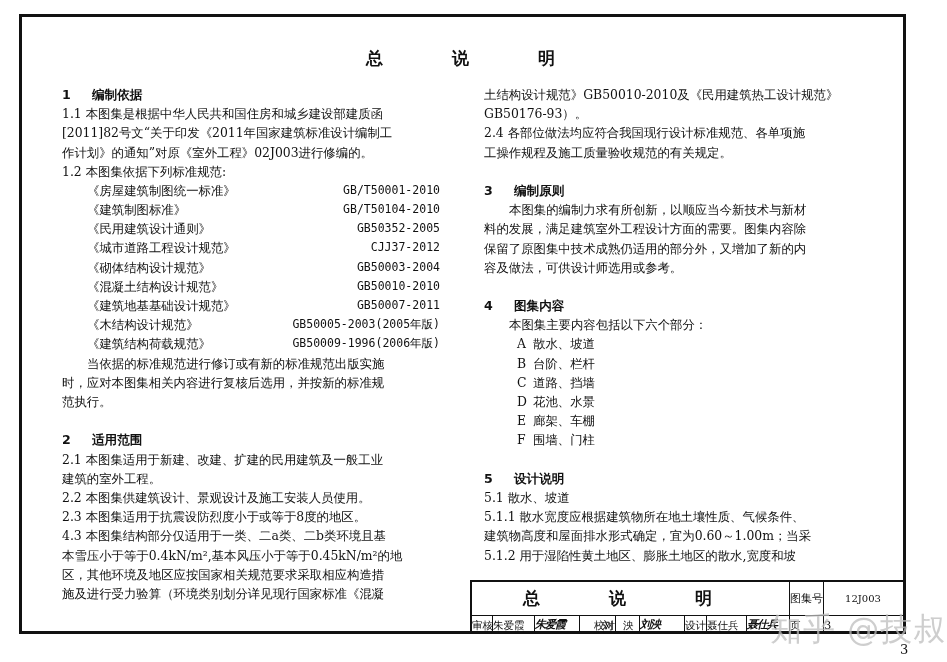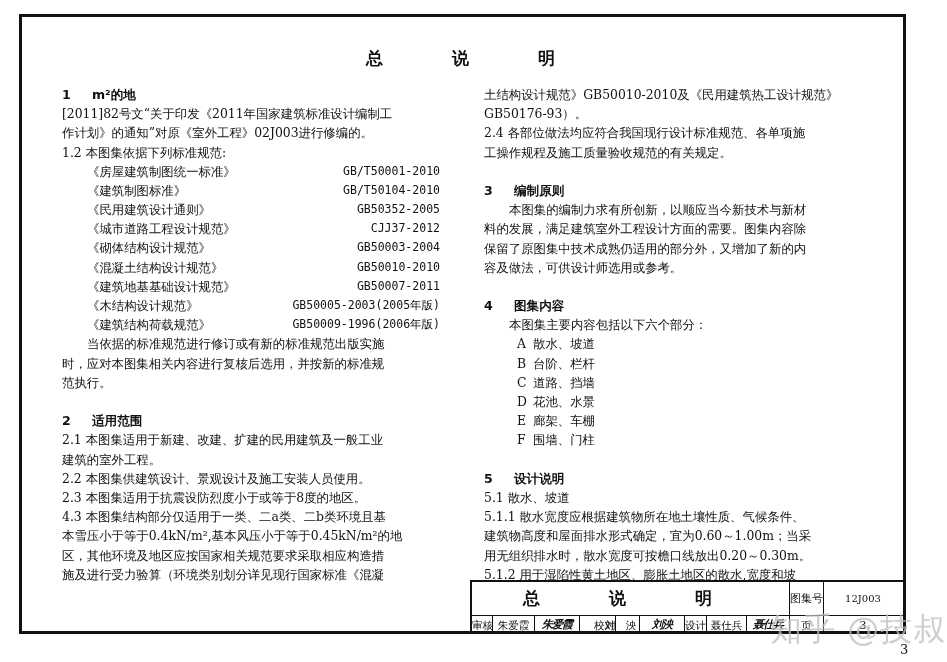--- a/index.html
+++ b/index.html
@@ -31,36 +31,37 @@
     position: absolute; left: 470px; top: 580px; width: 436px; height: 54px;
     border-top: 2px solid #111; border-left: 2px solid #111; box-sizing: border-box;
     font-size: 11px;
   }
   .tb-row1 { position: absolute; left: 0; top: 0; height: 34px; width: 434px; border-bottom: 1.5px solid #111; box-sizing: border-box; }
   .tb-title { position: absolute; left: 0; top: 0; width: 318px; height: 33px; line-height: 33px; text-align: center;
     font-family: "DejaVu Sans", sans-serif; font-weight: bold; font-size: 17px; letter-spacing: 26px; border-right: 1px solid #111; box-sizing: border-box; }
   .tb-label1 { position: absolute; left: 318px; top: 0; width: 34px; height: 37px; line-height: 33px; text-align: center; border-right: 1px solid #111; box-sizing: border-box; }
   .tb-val1 { position: absolute; left: 352px; top: 0; width: 78px; height: 33px; line-height: 33px; text-align: center; font-size: 10px; }
   .tb-row2 { position: absolute; left: 0; top: 34px; height: 18px; width: 434px; }
-  .cell { position: absolute; top: 0; height: 18px; line-height: 18px; text-align: center; border-right: 1px solid #111; box-sizing: border-box; white-space: nowrap; overflow: hidden; font-size: 10.5px; }
+  .cell { position: absolute; top: 0; height: 18px; line-height: 18px; text-align: left; border-right: 1px solid #111; box-sizing: border-box; white-space: nowrap; overflow: hidden; font-size: 10.5px; }
   .sig { font-family: "DejaVu Serif", serif; font-style: italic; font-weight: bold; font-size: 11px; letter-spacing: -1px; }
   .watermark { position: absolute; left: 770px; top: 608px; font-family: "DejaVu Sans", sans-serif; font-size: 32px; color: rgba(190,190,190,0.75); white-space: nowrap; letter-spacing: 1px; }
   .page-num { position: absolute; left: 900px; top: 642px; font-size: 13px; }
 </style>
 </head>
 <body>
 
 <div class="frame"></div>
 
 <div class="page-title">总　说　明</div>
 
 <div class="col left">
   <div class="line heading">
-    <span class="num">1</span><span>m²的地</span>
+    <span class="num">1</span><span>编制依据</span>
   </div>
+  <div class="line">1.1 本图集是根据中华人民共和国住房和城乡建设部建质函</div>
   <div class="line">[2011]82号文“关于印发《2011年国家建筑标准设计编制工</div>
   <div class="line">作计划》的通知”对原《室外工程》02J003进行修编的。</div>
   <div class="line">1.2 本图集依据下列标准规范:</div>
 
   <div class="std-row">
       <span>《房屋建筑制图统一标准》</span>
       <span class="std-code">GB/T50001-2010</span>
     </div>
   <div class="std-row">
       <span>《建筑制图标准》</span>
@@ -140,21 +141,20 @@
   <div class="list-item"><span class="letter">E</span><span>廊架、车棚</span></div>
   <div class="list-item"><span class="letter">F</span><span>围墙、门柱</span></div>
   <div class="gap"></div>
 
   <div class="line heading">
     <span class="num">5</span><span>设计说明</span>
   </div>
   <div class="line">5.1 散水、坡道</div>
   <div class="line">5.1.1 散水宽度应根据建筑物所在地土壤性质、气候条件、</div>
   <div class="line">建筑物高度和屋面排水形式确定，宜为0.60～1.00m；当采</div>
-  <div class="line">用无组织排水时，散水宽度可按檐口线放出0.20～0.30m。</div>
   <div class="line">5.1.2 用于湿陷性黄土地区、膨胀土地区的散水,宽度和坡</div>
 </div>
 
 <div class="tb">
   <div class="tb-row1">
     <div class="tb-title">总　说　明</div>
     <div class="tb-label1">图集号</div>
     <div class="tb-val1">12J003</div>
   </div>
   <div class="tb-row2">

